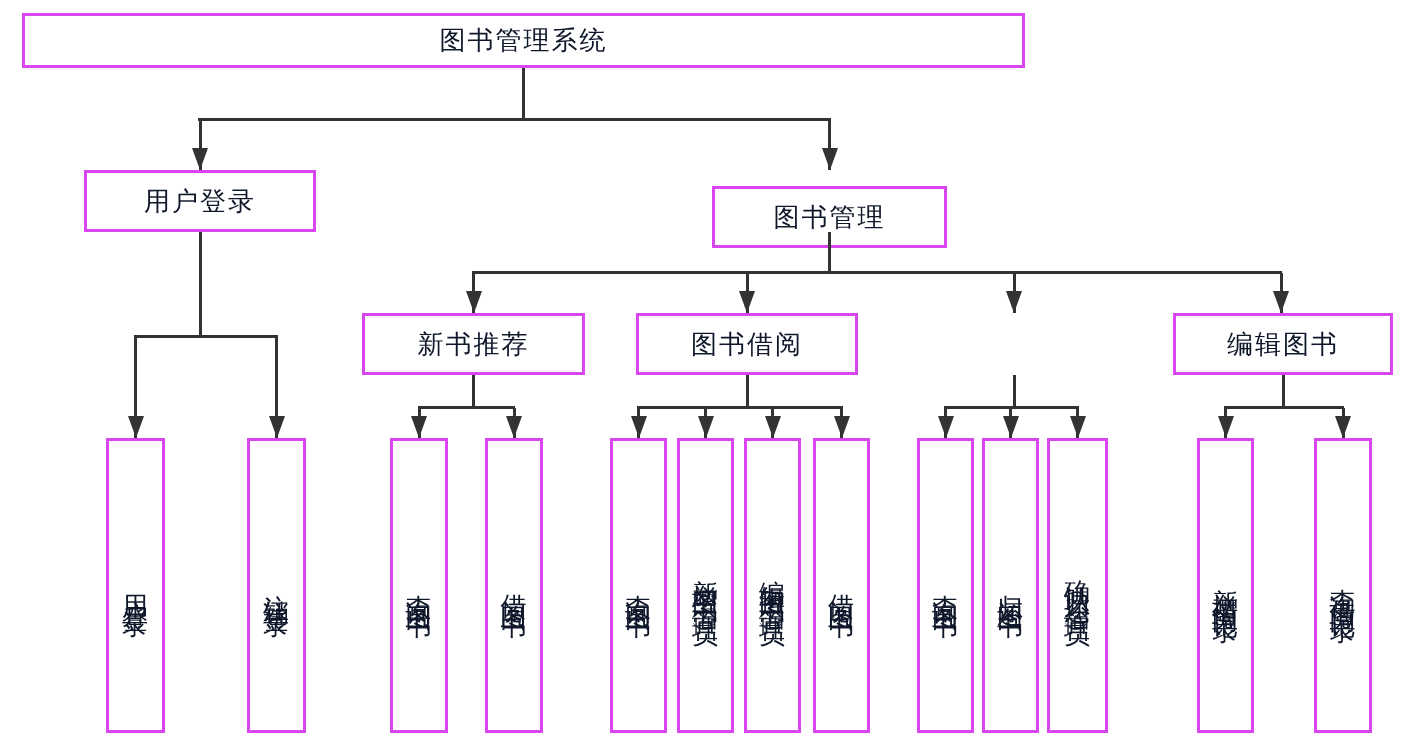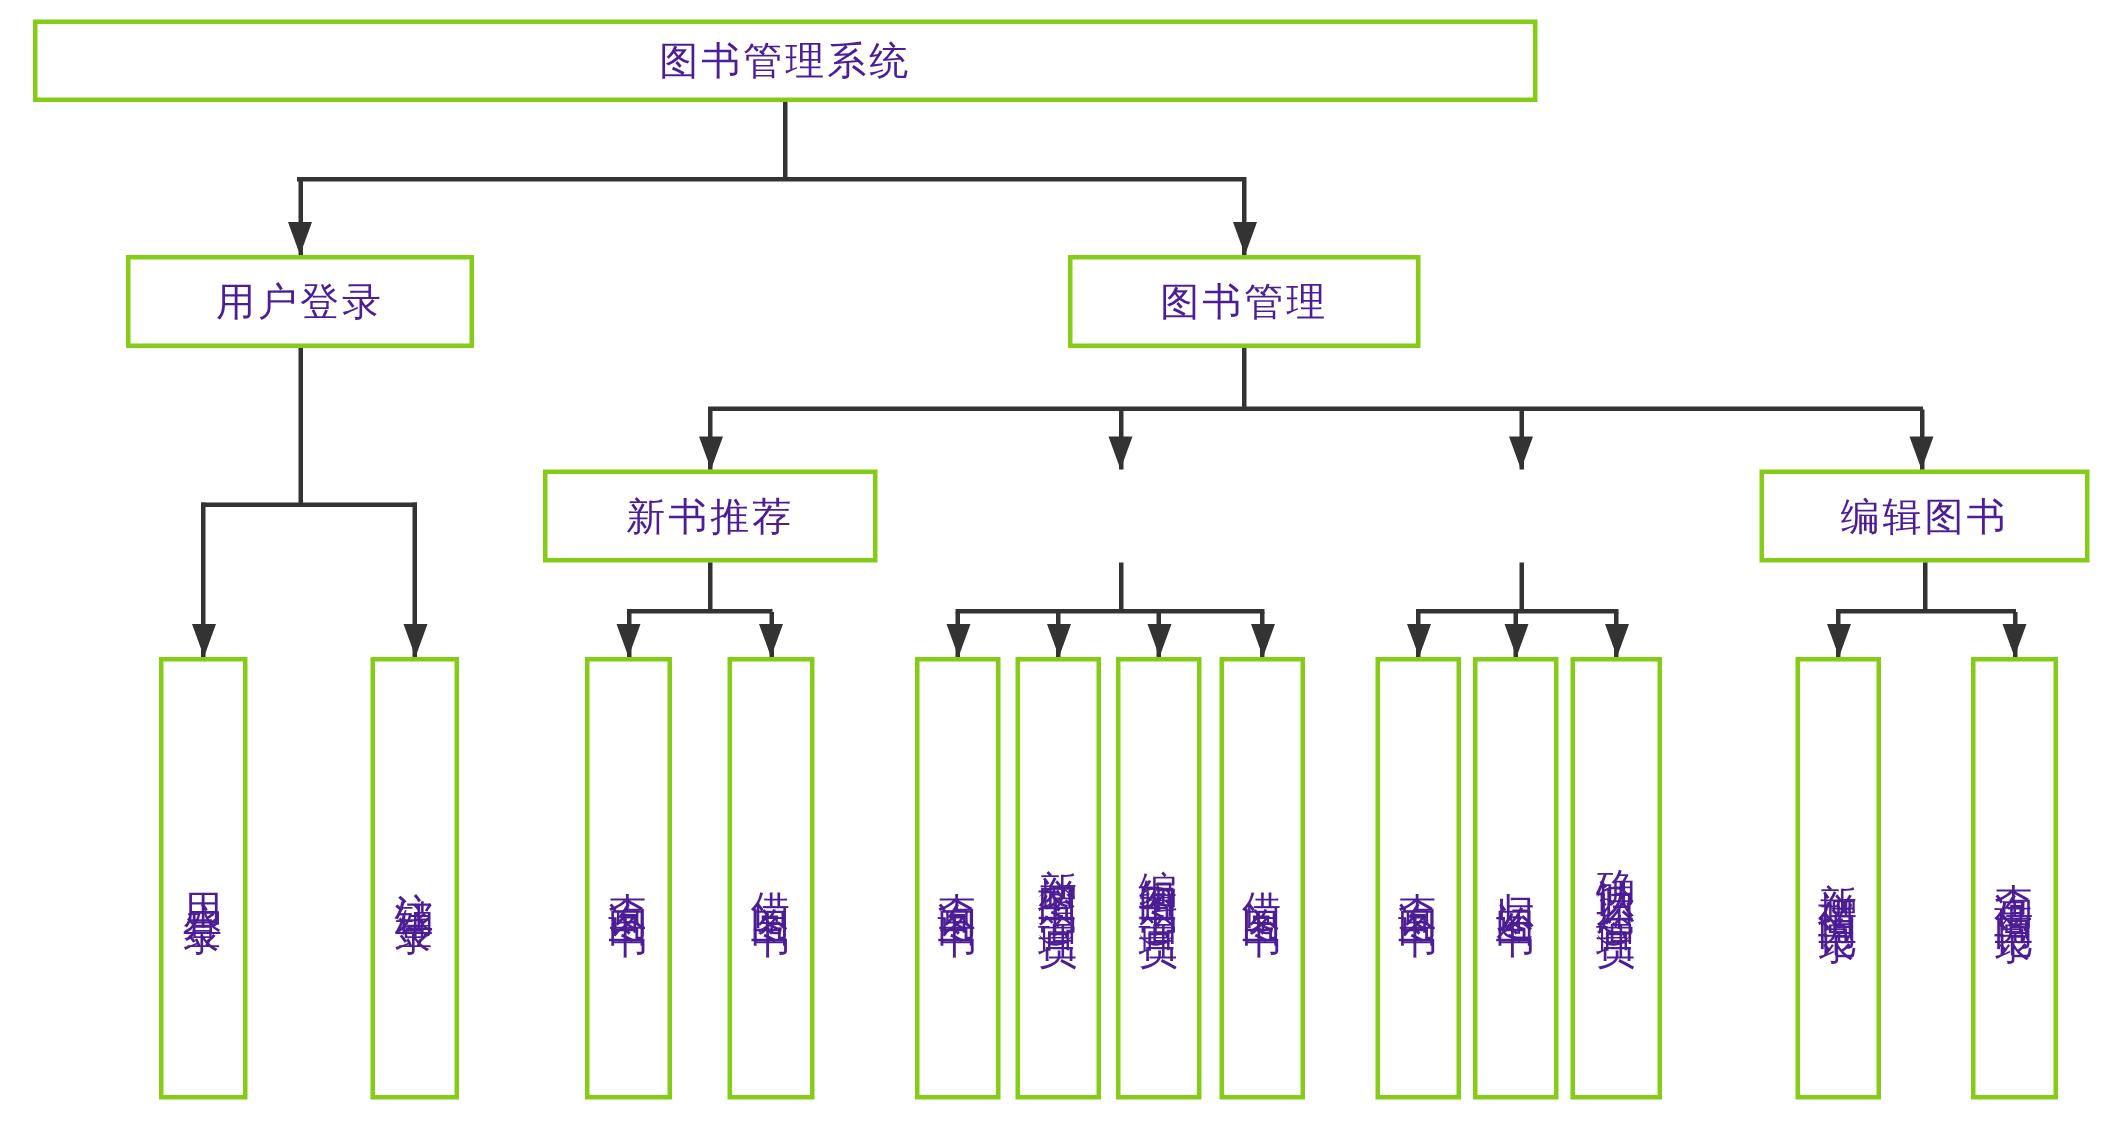--- a/index.html
+++ b/index.html
@@ -2,22 +2,22 @@
 <html><head>
 <meta charset="utf-8">
 <style>
   html,body{margin:0;padding:0;background:#fff;}
   .canvas{
     position:relative;width:1405px;height:747px;background:#fff;overflow:hidden;
     font-family:"Liberation Sans",sans-serif;
   }
   .box{
     position:absolute;box-sizing:border-box;background:#fff;
-    border:3px solid #84cc16;display:flex;align-items:center;justify-content:center;
-    color:#4c1d95;
+    border:3px solid #d946ef;display:flex;align-items:center;justify-content:center;
+    color:#0f172a;
   }
   .hnode{font-size:26px;letter-spacing:2px;white-space:nowrap;}
   .leaf{
     writing-mode:vertical-rl;font-size:26px;letter-spacing:6px;line-height:1;
   }
   .vl{position:absolute;width:3px;background:#333;}
   .hl{position:absolute;height:3px;background:#333;}
   .ar{
     position:absolute;width:0;height:0;
     border-left:8px solid transparent;border-right:8px solid transparent;
@@ -31,24 +31,25 @@
 </style>
 </head>
 <body>
 
 <div class="canvas">
 
   <div class="box hnode" style="left:22px;top:13px;width:1003px;height:55px;">图书管理系统</div>
 
   <div class="box hnode" style="left:84px;top:170px;width:232px;height:62px;">用户登录</div>
 
-  <div class="box hnode" style="left:712px;top:170px;width:235px;height:62px;">图书管理</div>
+  <div class="box hnode" style="left:712px;top:186px;width:235px;height:62px;">图书管理</div>
 
   <div class="box hnode" style="left:362px;top:313px;width:223px;height:62px;">新书推荐</div>
 
+  <div class="box hnode" style="left:636px;top:313px;width:222px;height:62px;">图书借阅</div>
 
 
   <div class="box hnode" style="left:1173px;top:313px;width:220px;height:62px;">编辑图书</div>
 
   <div class="box leaf" style="left:106px;top:438px;width:59px;height:295px;">用户登录</div>
 
   <div class="box leaf" style="left:247px;top:438px;width:59px;height:295px;">注销登录</div>
 
   <div class="box leaf" style="left:390px;top:438px;width:58px;height:295px;">查询图书</div>
 

